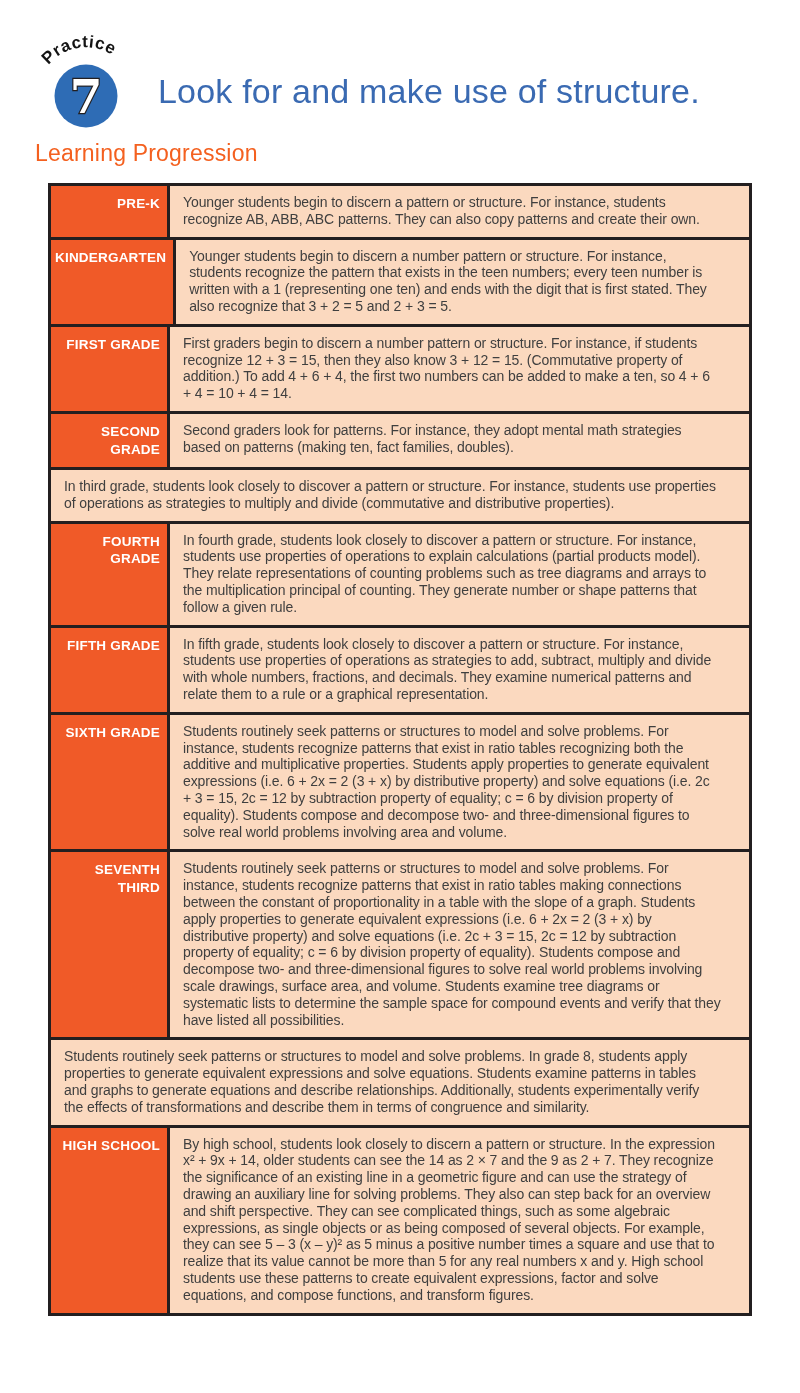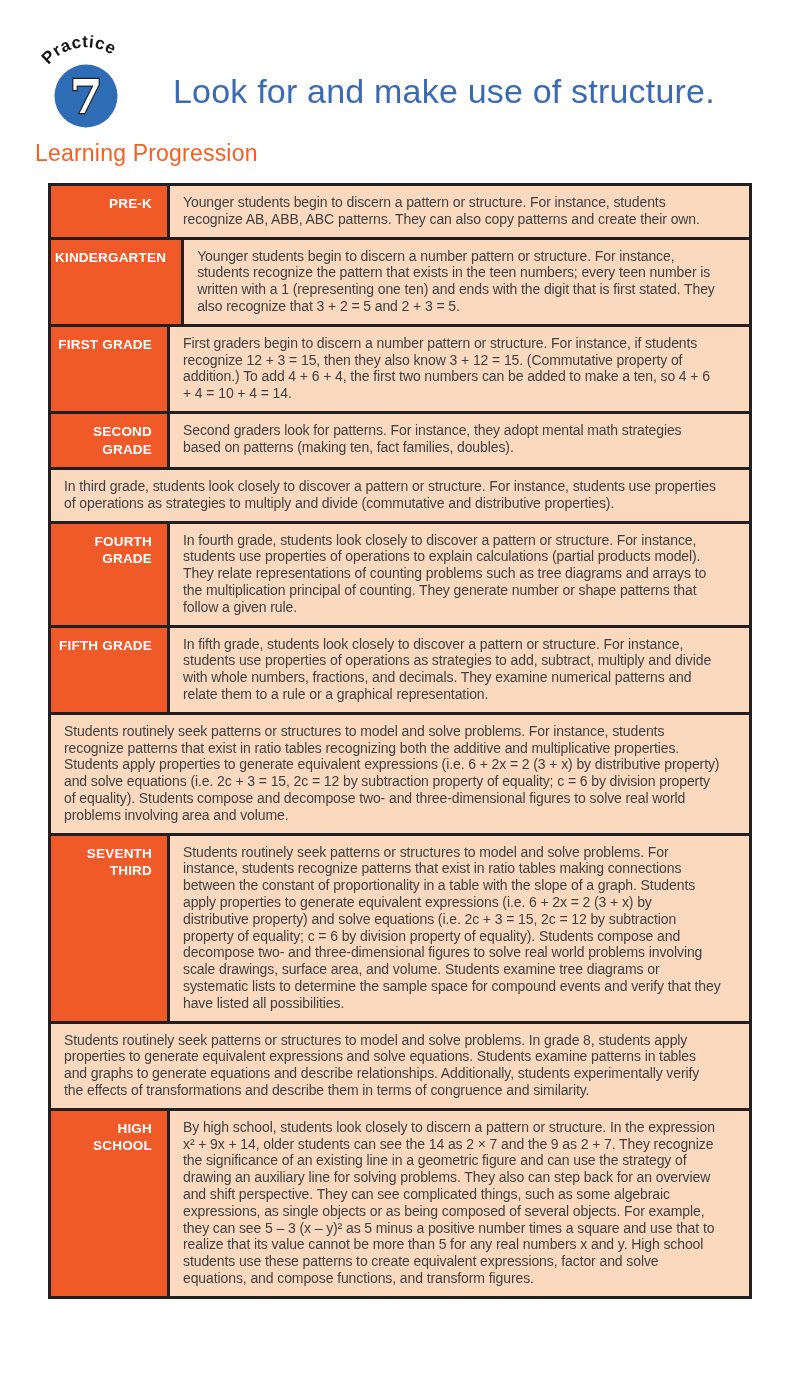--- a/index.html
+++ b/index.html
@@ -12,41 +12,41 @@
   .badge .curved {
     font-family:"Liberation Sans", sans-serif; font-size:17px; font-weight:bold;
     letter-spacing:0.6px; fill:var(--badge-text);
   }
   .badge .circle { fill:var(--badge-blue); }
   .badge .num {
     font-family:"DejaVu Serif", serif; font-size:47px; font-weight:bold;
     fill:#ffffff; stroke:var(--border-dark); stroke-width:2.4px; paint-order:stroke;
   }
   .title {
-    position:absolute; left:173px; top:72px; margin:0;
+    position:absolute; left:158px; top:72px; margin:0;
     font-size:34px; font-weight:normal; letter-spacing:0.2px;
     color:var(--title-blue); white-space:nowrap;
   }
   .section-heading {
     position:absolute; left:35px; top:140px; margin:0;
     font-size:23px; font-weight:normal; letter-spacing:0.2px;
     color:var(--heading-orange); white-space:nowrap;
   }
   .lp-table {
     margin:0 48px; width:704px; box-sizing:border-box;
     border:3px solid var(--border-dark);
   }
   .lp-row { display:flex; }
   .lp-row + .lp-row { border-top:3px solid var(--border-dark); }
   .lp-label {
     flex:0 0 119px; box-sizing:border-box;
     background:var(--accent-orange); color:var(--label-text);
     border-right:3px solid var(--border-dark);
     font-size:13.5px; font-weight:bold; line-height:1.3; letter-spacing:0.2px;
-    text-align:right; padding:9px 15px 9px 4px;
+    text-align:right; padding:9px 7px 9px 4px;
   }
   .lp-content {
     flex:1; box-sizing:border-box;
     background:var(--cell-peach); color:var(--body-text);
     font-size:14px; line-height:1.2; letter-spacing:-0.1px;
     padding:8px 28px 9px 13px;
   }
 </style>
 </head>
 <body>
@@ -101,20 +101,21 @@
       <div class="lp-label">FOURTH GRADE</div>
       <div class="lp-content">In fourth grade, students look closely to discover a pattern or structure. For instance, students use properties of operations to explain calculations (partial products model). They relate representations of counting problems such as tree diagrams and arrays to the multiplication principal of counting. They generate number or shape patterns that follow a given rule.</div>
     </div>
 
     <div class="lp-row">
       <div class="lp-label">FIFTH GRADE</div>
       <div class="lp-content">In fifth grade, students look closely to discover a pattern or structure. For instance, students use properties of operations as strategies to add, subtract, multiply and divide with whole numbers, fractions, and decimals. They examine numerical patterns and relate them to a rule or a graphical representation.</div>
     </div>
 
     <div class="lp-row">
+      <div class="lp-label">SIXTH GRADE</div>
       <div class="lp-content">Students routinely seek patterns or structures to model and solve problems. For instance, students recognize patterns that exist in ratio tables recognizing both the additive and multiplicative properties. Students apply properties to generate equivalent expressions (i.e. 6 + 2x = 2 (3 + x) by distributive property) and solve equations (i.e. 2c + 3 = 15, 2c = 12 by subtraction property of equality; c = 6 by division property of equality). Students compose and decompose two- and three-dimensional figures to solve real world problems involving area and volume.</div>
     </div>
 
     <div class="lp-row">
       <div class="lp-label">SEVENTH THIRD</div>
       <div class="lp-content">Students routinely seek patterns or structures to model and solve problems. For instance, students recognize patterns that exist in ratio tables making connections between the constant of proportionality in a table with the slope of a graph. Students apply properties to generate equivalent expressions (i.e. 6 + 2x = 2 (3 + x) by distributive property) and solve equations (i.e. 2c + 3 = 15, 2c = 12 by subtraction property of equality; c = 6 by division property of equality). Students compose and decompose two- and three-dimensional figures to solve real world problems involving scale drawings, surface area, and volume. Students examine tree diagrams or systematic lists to determine the sample space for compound events and verify that they have listed all possibilities.</div>
     </div>
 
     <div class="lp-row">
       <div class="lp-content">Students routinely seek patterns or structures to model and solve problems. In grade 8, students apply properties to generate equivalent expressions and solve equations. Students examine patterns in tables and graphs to generate equations and describe relationships. Additionally, students experimentally verify the effects of transformations and describe them in terms of congruence and similarity.</div>

